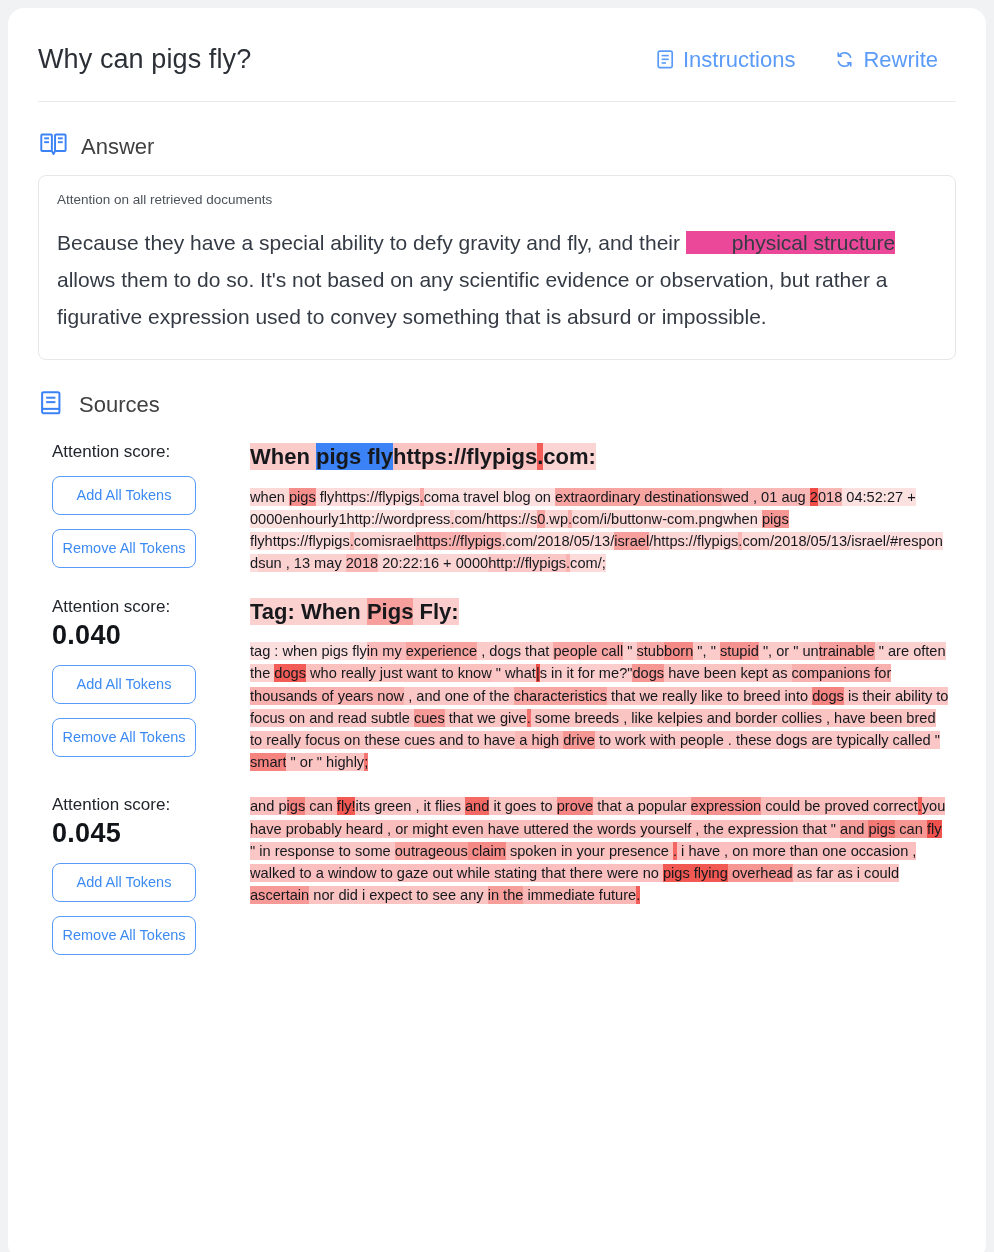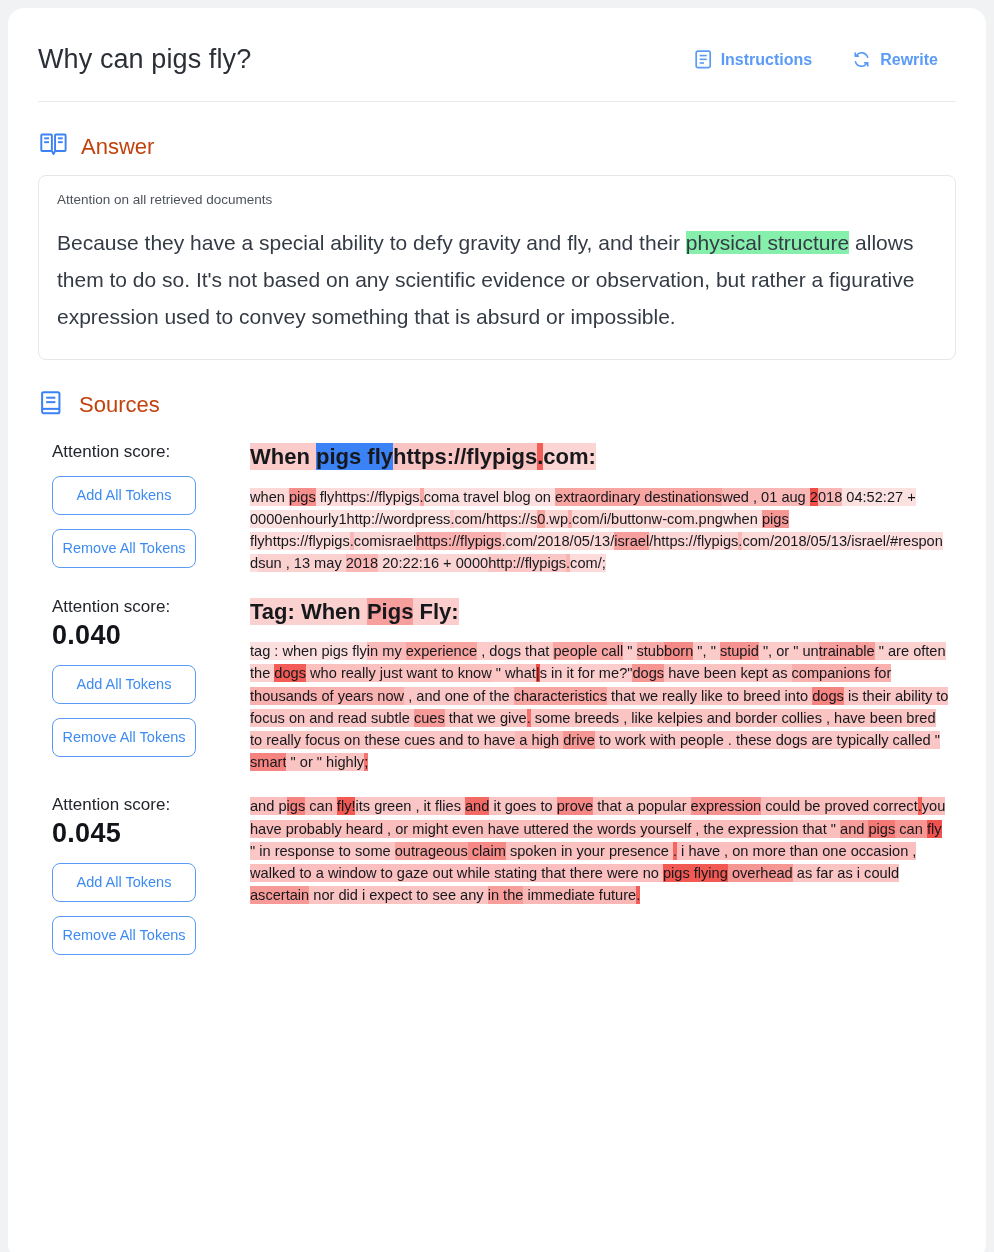--- a/index.html
+++ b/index.html
@@ -34,34 +34,34 @@
   }
   .page-title {
     font-size: 27px;
     color: #2b2f36;
     font-weight: 400;
     letter-spacing: 0.1px;
   }
   .header-actions { display: flex; align-items: center; gap: 40px; padding-right: 18px; }
   .hdr-btn {
     display: flex; align-items: center; gap: 9px;
-    color: #5b9bf8; font-size: 16px; font-weight: bold;
+    color: #5b9bf8; font-size: 22px; font-weight: normal;
     cursor: pointer; background: none; border: none;
     font-family: "Liberation Sans", sans-serif;
     padding: 0;
   }
   .hdr-btn svg { display: block; }
 
   
   .section-head {
     display: flex; align-items: center; gap: 14px;
     margin: 30px 0 14px 2px;
   }
   .section-head .s-label {
-    color: #c2410c; font-size: 22px; font-weight: 400;
+    color: #404040; font-size: 22px; font-weight: 400;
   }
 
   
   .answer-card {
     border: 1px solid #e6e7e9;
     border-radius: 8px;
     padding: 16px 18px 24px 18px;
     margin-top: 6px;
   }
   .answer-sub {
@@ -162,21 +162,21 @@
         <line x1="4.3" y1="10.6" x2="9.3" y2="10.6" stroke="#3b82f6" stroke-width="2"></line>
         <line x1="18.6" y1="6.6" x2="23.6" y2="6.6" stroke="#3b82f6" stroke-width="2"></line>
         <line x1="18.6" y1="10.6" x2="23.6" y2="10.6" stroke="#3b82f6" stroke-width="2"></line>
       </svg>
     </span>
     <span class="s-label">Answer</span>
   </div>
 
   <div class="answer-card">
     <div class="answer-sub">Attention on all retrieved documents</div>
-    <div class="answer-body"><span>Because they have a special ability to defy gravity and fly, and their </span><span style="background: #86efac;">physical structure</span><span> allows them to do so. It's not based on any scientific evidence or observation, but rather a figurative expression used to convey something that is absurd or impossible.</span></div>
+    <div class="answer-body"><span>Because they have a special ability to defy gravity and fly, and their </span><span style="background: #ec4899; padding-left: 46px;">physical structure</span><span> allows them to do so. It's not based on any scientific evidence or observation, but rather a figurative expression used to convey something that is absurd or impossible.</span></div>
   </div>
 
   <div class="section-head">
     <span>
       <svg width="25" height="26" viewBox="0 0 26 27" fill="none">
         <rect x="2.2" y="2.2" width="18" height="22" rx="1.6" stroke="#3b82f6" stroke-width="2.1"></rect>
         <line x1="2.2" y1="19.6" x2="20.2" y2="19.6" stroke="#3b82f6" stroke-width="2.1"></line>
         <line x1="6.4" y1="8" x2="16" y2="8" stroke="#3b82f6" stroke-width="2.1"></line>
         <line x1="6.4" y1="12.6" x2="16" y2="12.6" stroke="#3b82f6" stroke-width="2.1"></line>
       </svg>

